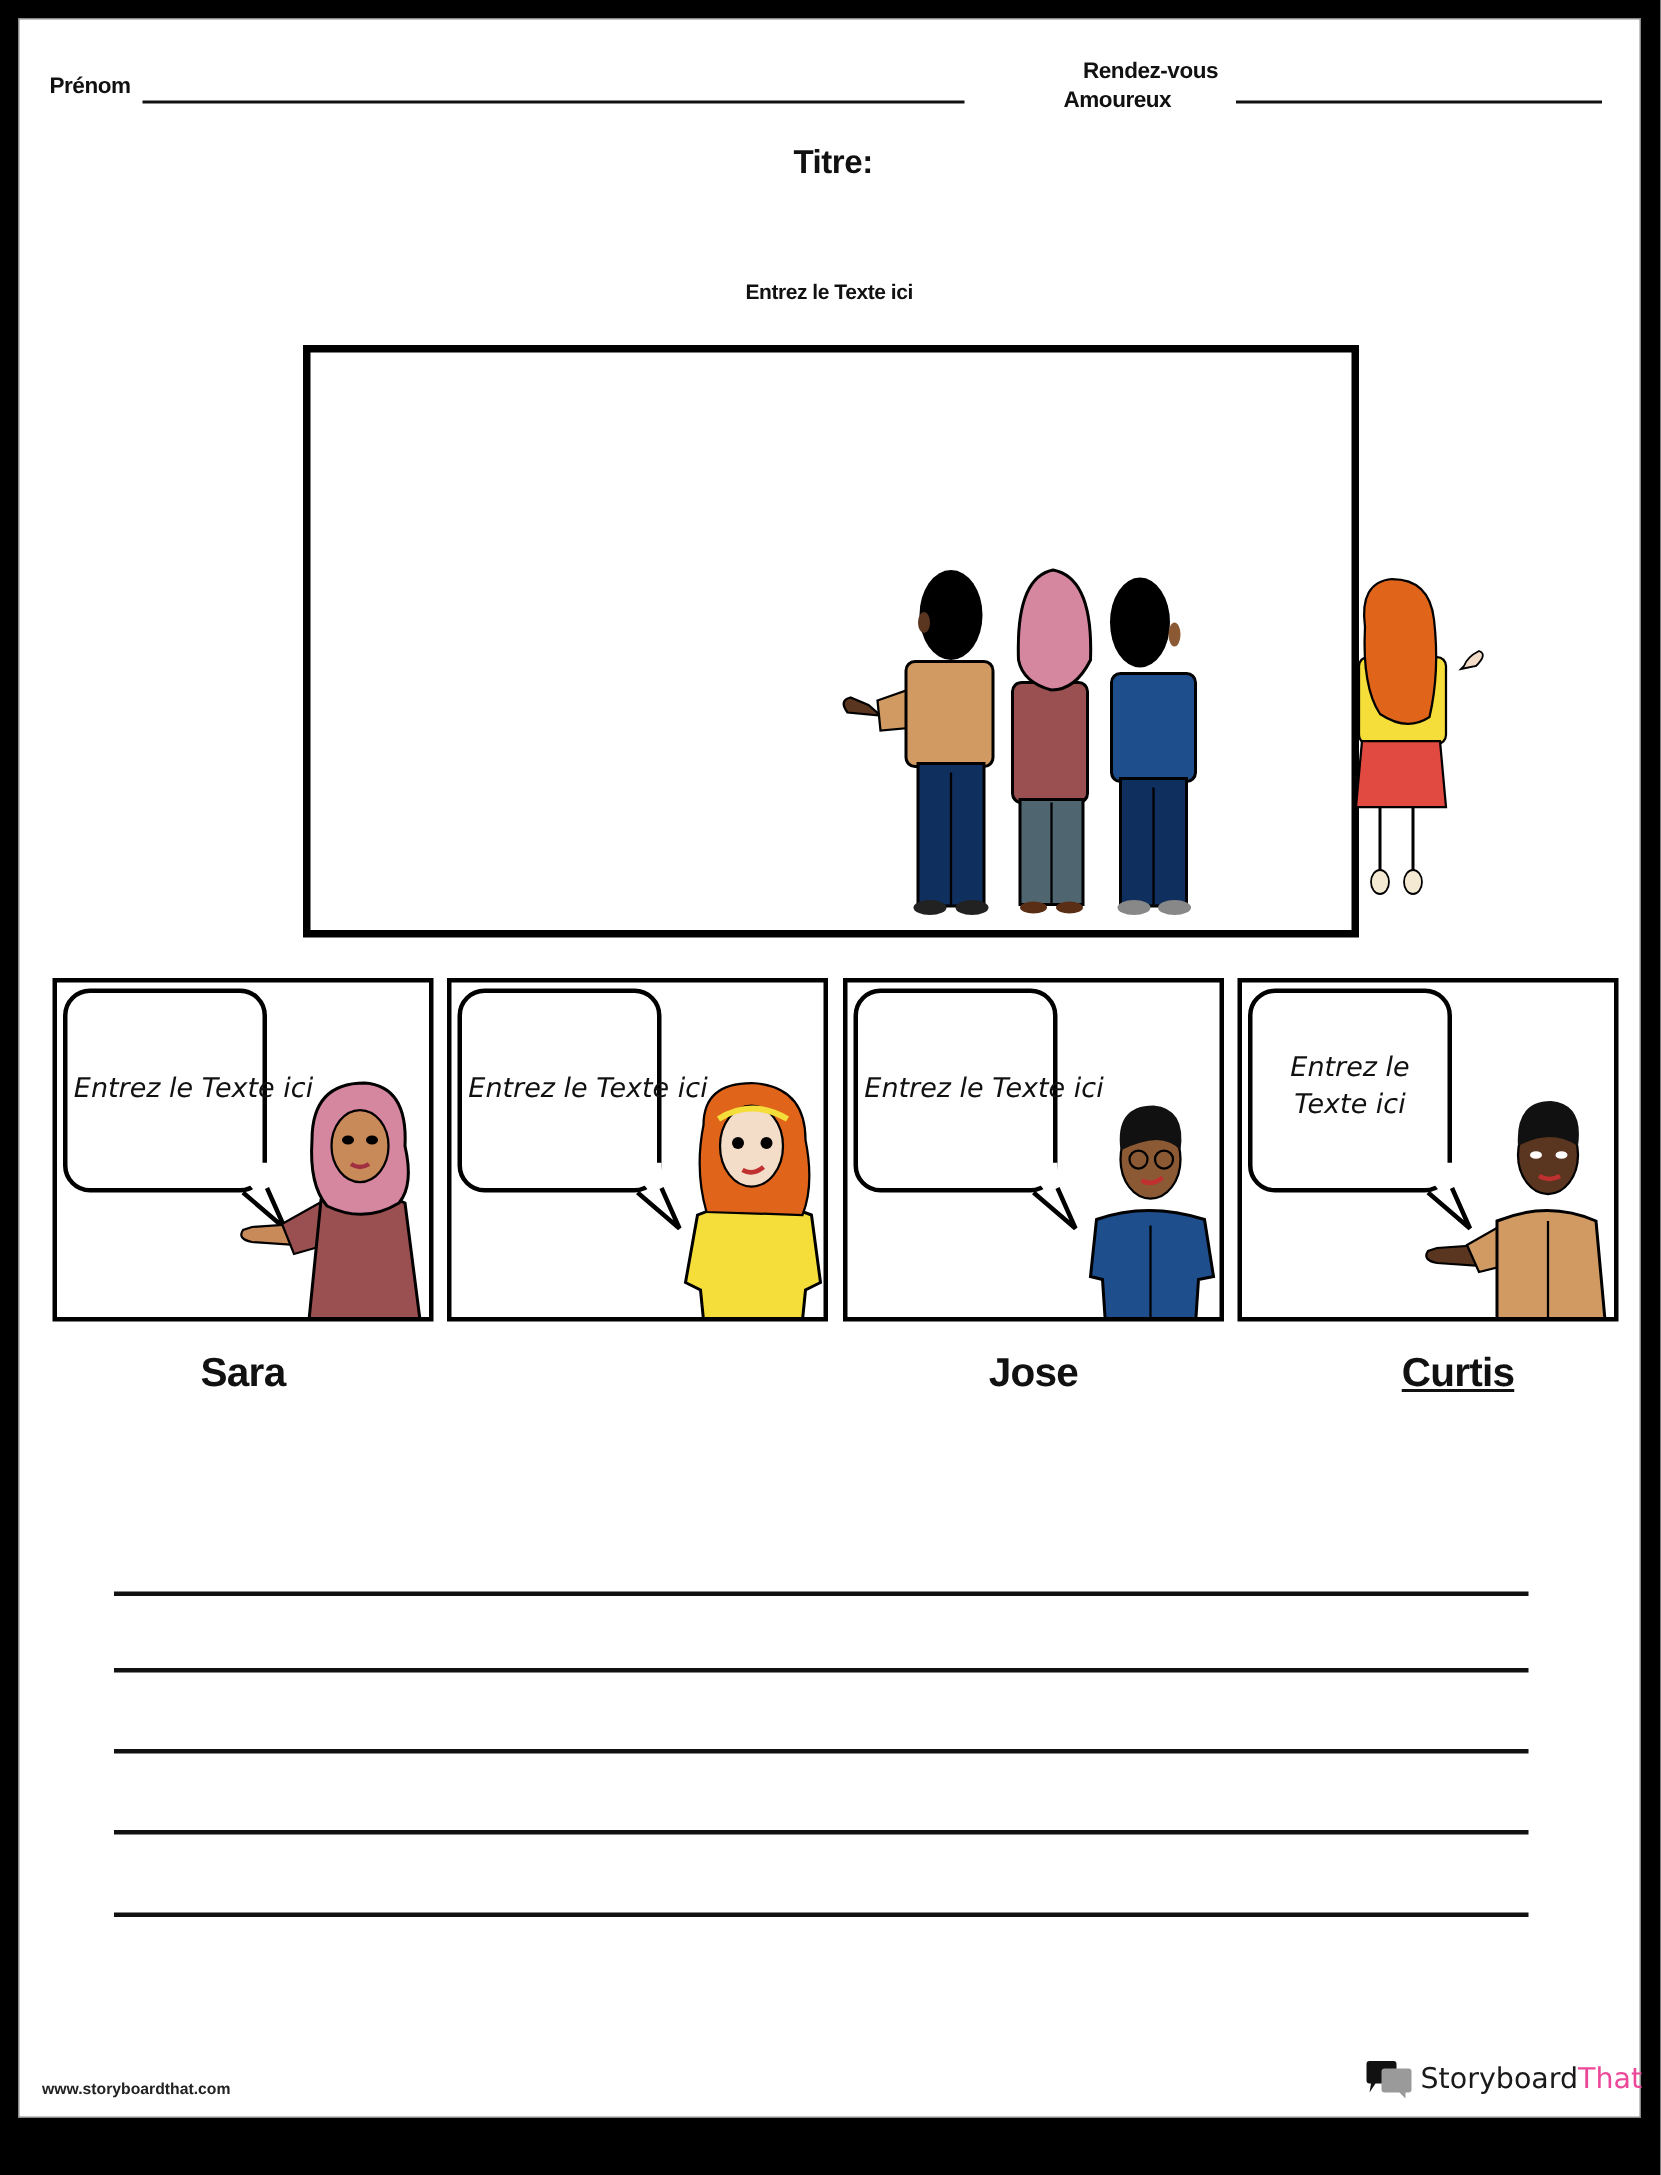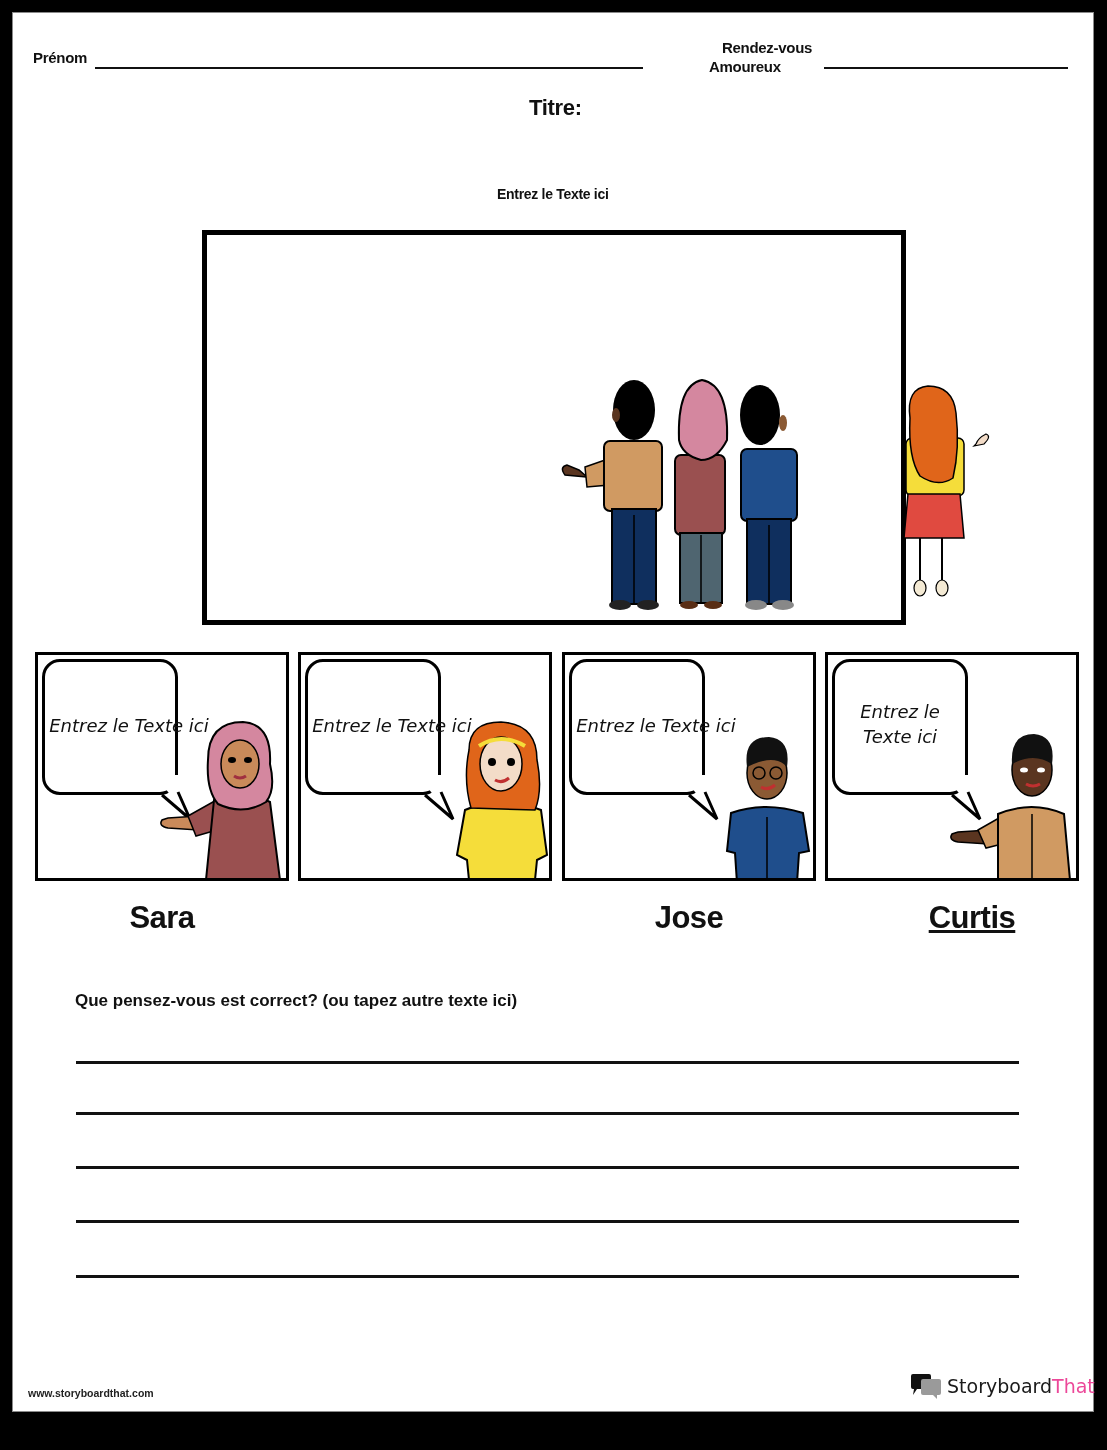--- a/index.html
+++ b/index.html
@@ -29,21 +29,21 @@
     border:3px solid #000; border-radius:18px; background:#fff; box-sizing:border-box;
   }
   .bubble-text {
     position:absolute; left:6px; top:58px; width:170px; text-align:center;
     font-family:"DejaVu Sans", sans-serif; font-style:italic; font-size:18px; line-height:25px; color:#111;
   }
   .bubble-text.wrap { left:12px; top:44px; width:120px; }
   .tail { position:absolute; left:120px; top:120px; }
   .char-name {
     position:absolute; top:887px; width:254px; text-align:center;
-    font-size:31px; font-weight:bold; color:#111; letter-spacing:-0.5px;
+    font-size:27px; font-weight:bold; color:#111; letter-spacing:-0.5px;
   }
   .question { position:absolute; left:62px; top:978px; font-size:17px; font-weight:bold; color:#111; }
   .answer-line { position:absolute; left:63px; width:943px; height:3px; background:#111; }
   .footer-url { position:absolute; left:15px; top:1374px; font-size:10.5px; font-weight:bold; color:#222;text-align:right; }
   .footer-logo { position:absolute; left:896px; top:1360px; display:flex; align-items:center; }
   .logo-text { font-size:19px; color:#1a1a1a; margin-left:4px; font-family:"DejaVu Sans", sans-serif; }
   .logo-text .that { color:#ec4899; }
 </style>
 </head>
 <body>
@@ -179,21 +179,20 @@
       <ellipse cx="76" cy="40" rx="4" ry="2.5" fill="#fff"></ellipse>
       <ellipse cx="93" cy="40" rx="4" ry="2.5" fill="#fff"></ellipse>
       <path d="M78 54 Q85 58 92 54" stroke="#c03030" stroke-width="3" fill="none"></path>
     </svg>
   </div>
 
   <div class="char-name" style="left:22px;">Sara</div>
   <div class="char-name" style="left:549px;">Jose</div>
   <div class="char-name" style="left:832px;text-decoration:underline;">Curtis</div>
 
-  <div class="question">Que pensez-vous est correct? (ou tapez autre texte ici)</div>
   <div class="answer-line" style="top:1048px;"></div>
   <div class="answer-line" style="top:1099px;"></div>
   <div class="answer-line" style="top:1153px;"></div>
   <div class="answer-line" style="top:1207px;"></div>
   <div class="answer-line" style="top:1262px;"></div>
 
   <div class="footer-url">www.storyboardthat.com</div>
   <div class="footer-logo">
     <svg width="34" height="26" viewBox="0 0 34 26">
       <path d="M2 3 Q2 1 4 1 L20 1 Q22 1 22 3 L22 14 Q22 16 20 16 L8 16 L4 22 L5 16 L4 16 Q2 16 2 14 Z" fill="#111"></path>

